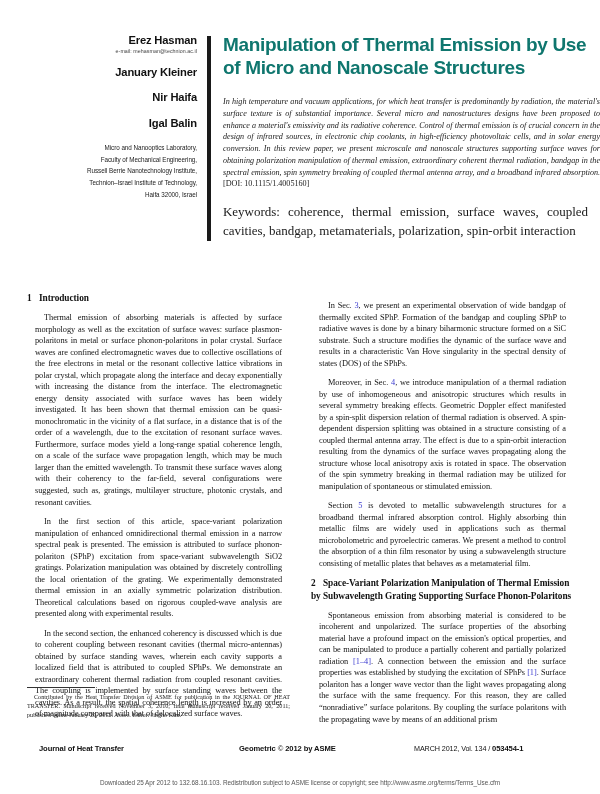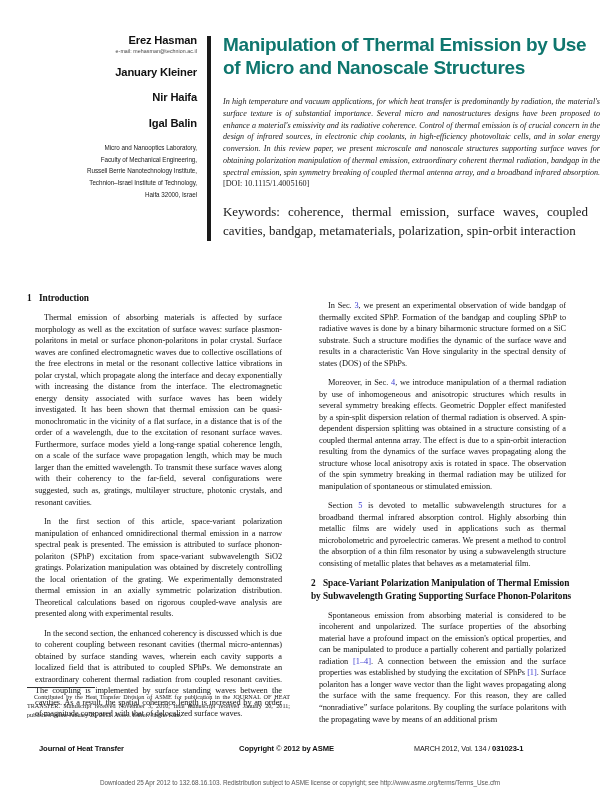--- a/index.html
+++ b/index.html
@@ -284,19 +284,19 @@
     </div>
   </div>
 
   <div class="footnote-wrap">
     <div class="footnote-rule"></div>
     <p class="footnote"><span>Contributed by the Heat Transfer Division of ASME for publication in the J</span><span class="sc">OURNAL OF</span><span> H</span><span class="sc">EAT</span><span> T</span><span class="sc">RANSFER</span><span>. Manuscript received November 3, 2010; final manuscript received January 20, 2011; published online January 20, 2012. Assoc. Editor: Jingho Kim.</span></p>
   </div>
 
   <div class="footer">
     <div class="footer-left">Journal of Heat Transfer</div>
-    <div class="footer-center"><span>Copyright </span><span class="cmark">©</span><span> 2012 by ASME</span></div>
-    <div class="footer-right"><span>MARCH 2012, Vol. 134  /  </span><span class="pg">031023-1</span></div>
+    <div class="footer-center"><span>Geometric </span><span class="cmark">©</span><span> 2012 by ASME</span></div>
+    <div class="footer-right"><span>MARCH 2012, Vol. 134  /  </span><span class="pg">053454-1</span></div>
   </div>
 
   <div class="download-bar">Downloaded 25 Apr 2012 to 132.68.16.103. Redistribution subject to ASME license or copyright; see http://www.asme.org/terms/Terms_Use.cfm</div>
 
 </div>
 
 </body></html>

